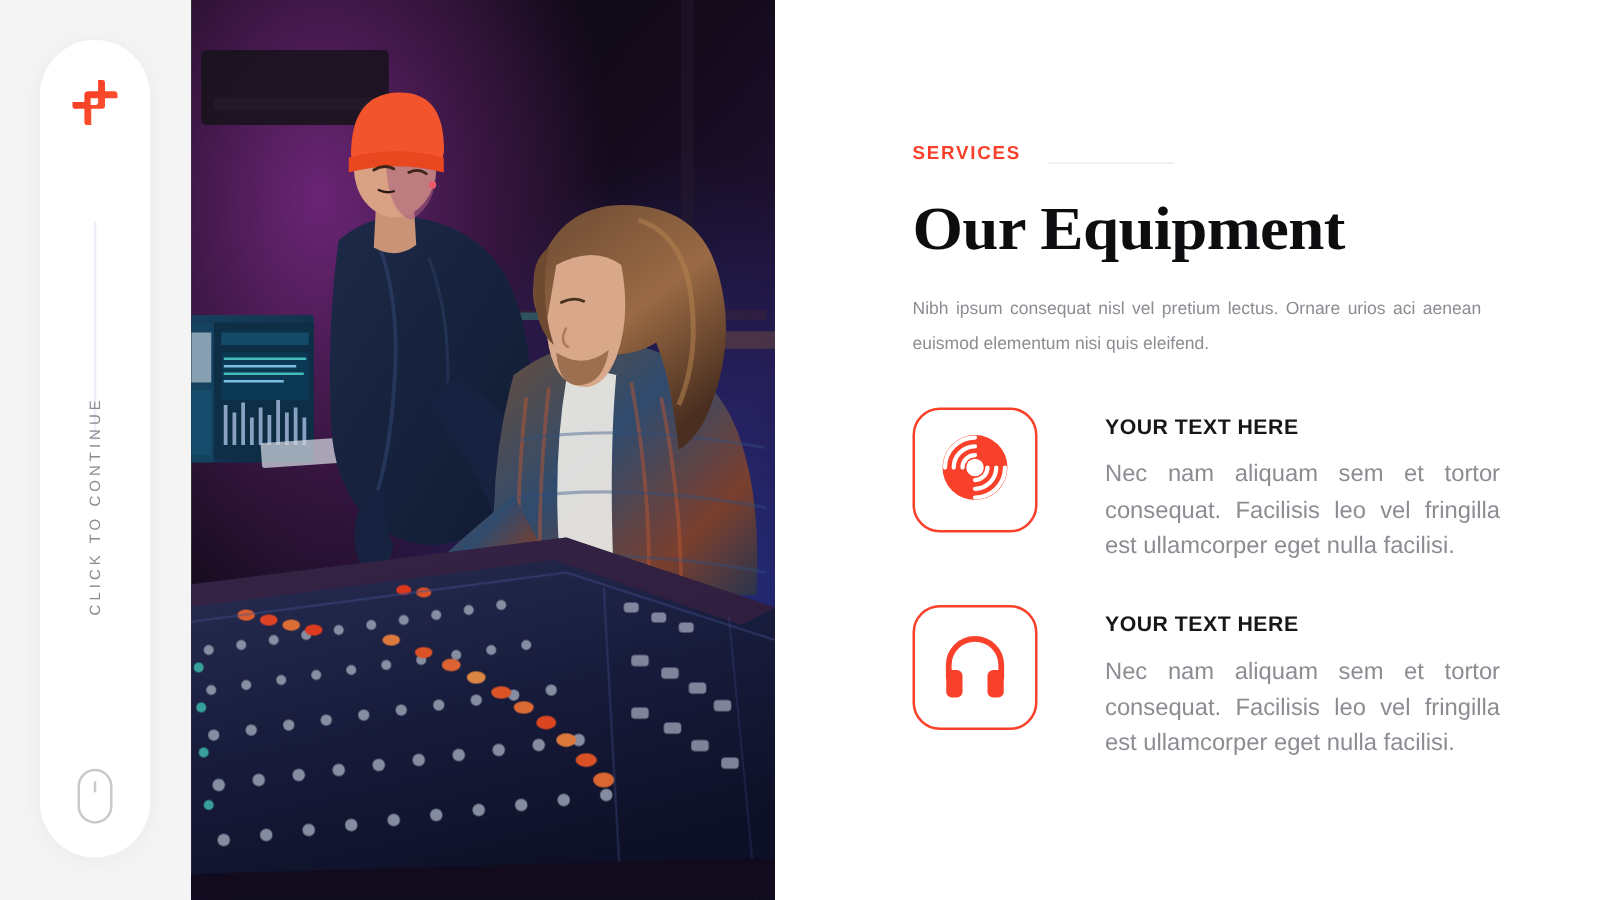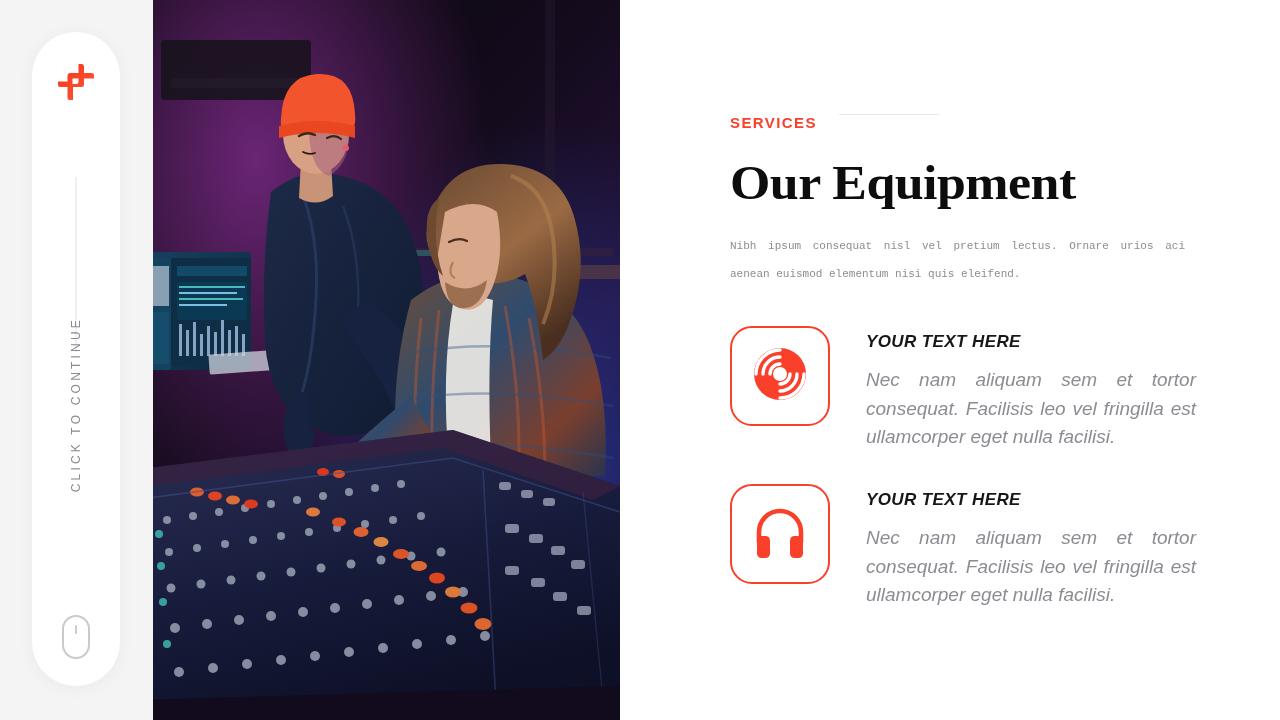--- a/index.html
+++ b/index.html
@@ -72,21 +72,21 @@
   }
   .photo svg { display:block; width:467px; height:720px; }
 
   
   .content {
     position:absolute; left:730px; top:0;
     width:470px; height:720px;
   }
   .eyebrow-row {
     position:absolute; top:114px; left:0;
-    display:flex; align-items:flex-start; gap:22px;
+    display:flex; align-items:flex-end; gap:22px;
     width:100%;
   }
   .eyebrow {
     font-size:15px; font-weight:bold; letter-spacing:1.4px;
     color:#f8402a;
     font-family:"Liberation Sans", sans-serif;
   }
   .eyebrow-line {
     width:100px; height:1px; background:#e8e8ea;
   }
@@ -98,30 +98,30 @@
     letter-spacing:-0.5px;
     color:#0d0d0f;
     line-height:1.05;
     white-space:nowrap;
     transform:scaleX(1.06);
     transform-origin:left center;
   }
   .intro {
     position:absolute; top:232px; left:0;
     width:455px;
-    font-size:11px;
+    font-size:14px;
     line-height:28px;
     color:#8c8c93;
     text-align:justify;
-    font-family:Liberation Mono, monospace;
+    font-family:Liberation Sans, sans-serif;
   }
 
   .feature {
     position:absolute; left:0; width:470px;
-    display:flex; gap:36px; align-items:flex-start;font-style:italic;
+    display:flex; gap:54px; align-items:flex-start;
   }
   .feature.f1 { top:326px; }
   .feature.f2 { top:484px; }
 
   .feature-icon {
     flex:0 0 auto;
     width:100px; height:100px;
     border:2.5px solid #f8402a;
     border-radius:22px;
     background:#ffffff;

